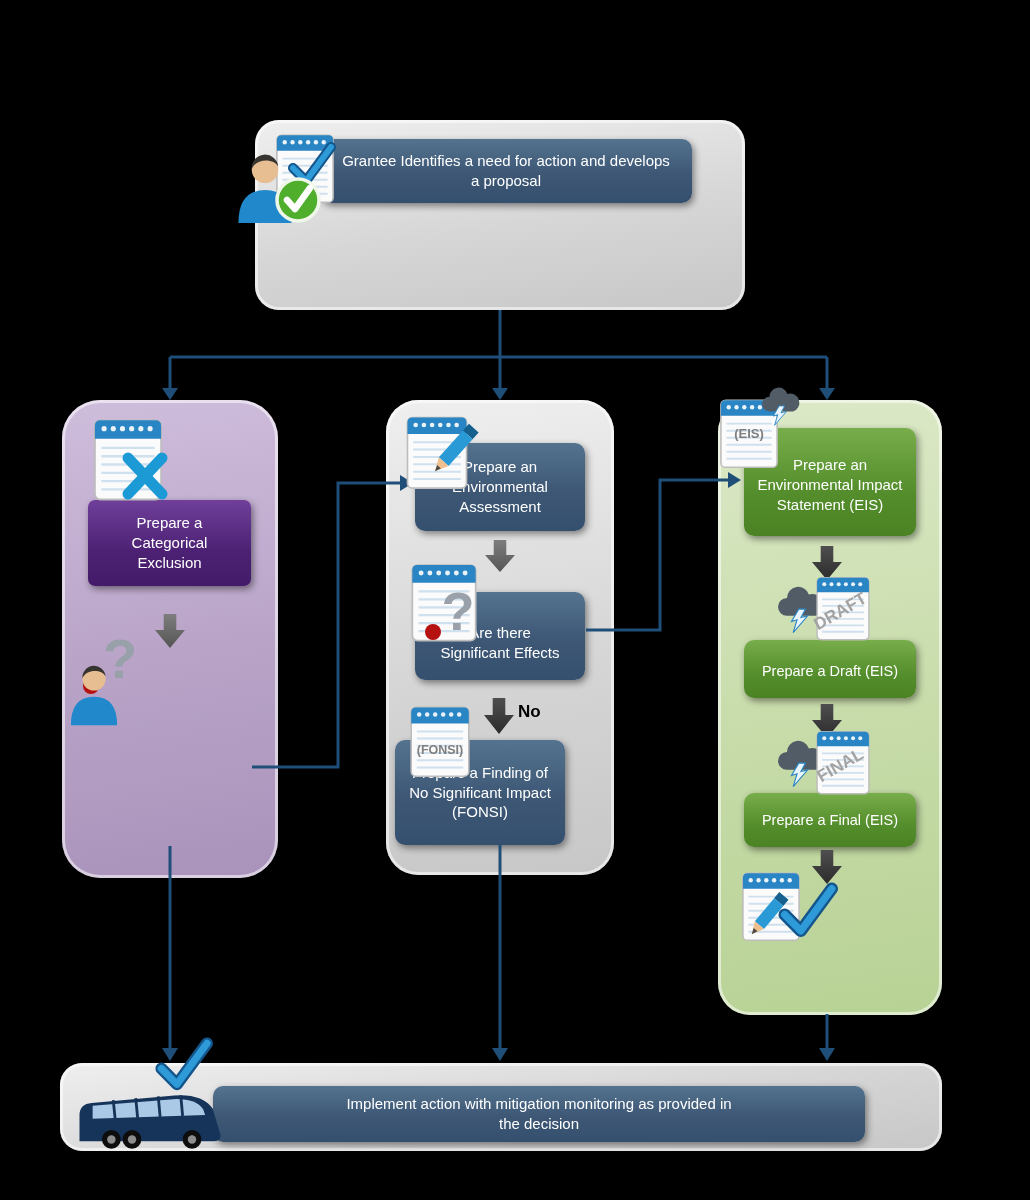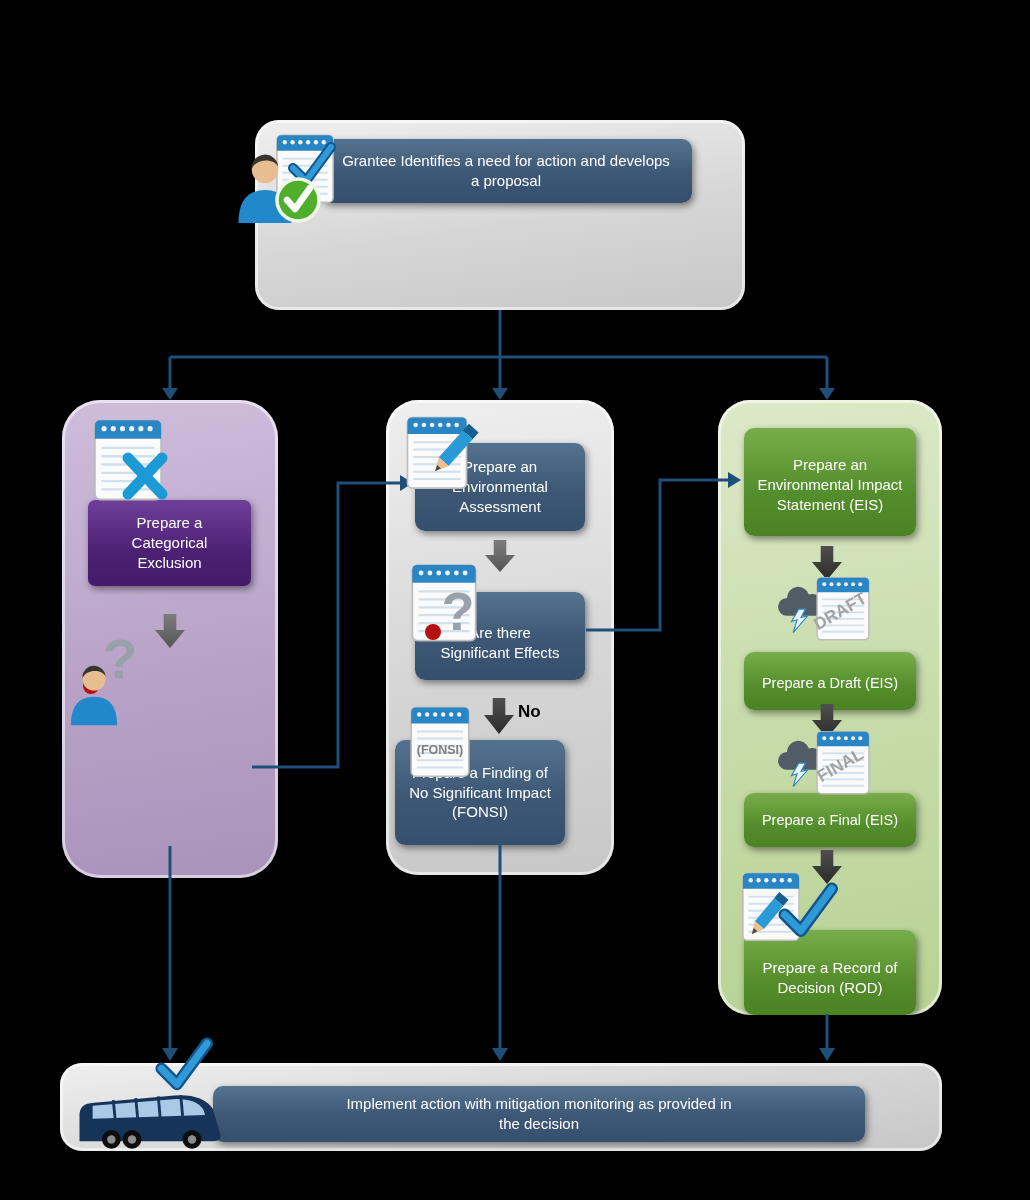--- a/index.html
+++ b/index.html
@@ -194,32 +194,39 @@
     <svg viewBox="0 0 80 86">
       <use href="#sym-notepad" x="0" y="0" width="80" height="86"></use>
       <text x="40" y="56" text-anchor="middle" font-size="12.5" class="pad-label">(FONSI)</text>
     </svg>
   </div>
 
   <section class="panel green" style="left:718px;top:400px;width:224px;height:615px;border-radius:32px;"></section>
 
   <div class="box green" style="left:744px;top:428px;width:172px;height:108px;padding-top:12px;">Prepare an Environmental Impact Statement (EIS)</div>
 
+  <div class="icon" style="left:710px;top:386px;width:94px;height:88px;">
+    <svg viewBox="0 0 94 88">
+      <use href="#sym-notepad" x="0" y="6" width="78" height="82"></use>
+      <text x="39" y="52" text-anchor="middle" font-size="13" class="pad-label">(EIS)</text>
+      <use href="#sym-cloud" x="48" y="-4" width="46" height="46"></use>
+    </svg>
+  </div>
 
   <div class="block-arrow dark" style="left:812px;top:546px;width:30px;height:34px;"></div>
 
   <div class="icon" style="left:773px;top:568px;width:106px;height:82px;">
     <svg viewBox="0 0 106 82">
       <use href="#sym-cloud" x="0" y="12" width="56" height="56"></use>
       <use href="#sym-notepad" x="34" y="0" width="72" height="80"></use>
       <text x="70" y="48" text-anchor="middle" font-size="17" class="stamp-label" transform="rotate(-30 70 48)">DRAFT</text>
     </svg>
   </div>
 
-  <div class="box green tight bottom-align" style="left:744px;top:640px;width:172px;height:58px;margin-top:12px;">Prepare a Draft (EIS)</div>
+  <div class="box green tight bottom-align" style="left:744px;top:640px;width:172px;height:58px;">Prepare a Draft (EIS)</div>
 
   <div class="block-arrow dark" style="left:812px;top:704px;width:30px;height:34px;"></div>
 
   <div class="icon" style="left:773px;top:722px;width:106px;height:82px;">
     <svg viewBox="0 0 106 82">
       <use href="#sym-cloud" x="0" y="12" width="56" height="56"></use>
       <use href="#sym-notepad" x="34" y="0" width="72" height="80"></use>
       <text x="70" y="48" text-anchor="middle" font-size="17" class="stamp-label" transform="rotate(-30 70 48)">FINAL</text>
     </svg>
   </div>
@@ -234,21 +241,20 @@
       <g transform="rotate(40 30 60)">
         <rect x="24" y="26" width="12" height="8" fill="#15608f"></rect>
         <rect x="24" y="34" width="12" height="30" fill="#2a9ad6"></rect>
         <polygon points="24,64 36,64 30,76" fill="#efc08e"></polygon>
         <polygon points="27.5,70 32.5,70 30,76" fill="#4a4a4a"></polygon>
       </g>
       <use href="#sym-bluecheck" x="44" y="18" width="62" height="62"></use>
     </svg>
   </div>
 
-  <div class="box green bottom-align" style="left:744px;top:930px;width:172px;height:85px;">Prepare a Record of Decision (ROD)</div>
 
   <section class="panel gray" style="left:60px;top:1063px;width:882px;height:88px;border-radius:22px;"></section>
 
   <div class="box blue" style="left:213px;top:1086px;width:652px;height:56px;padding:6px 130px;">Implement action with mitigation monitoring as provided in the decision</div>
 
   <div class="icon" style="left:72px;top:1035px;width:155px;height:118px;">
     <svg viewBox="0 0 155 118">
       <use href="#sym-bus" x="0" y="48" width="150" height="66"></use>
       <use href="#sym-bluecheck" x="78" y="0" width="66" height="60"></use>
     </svg>

